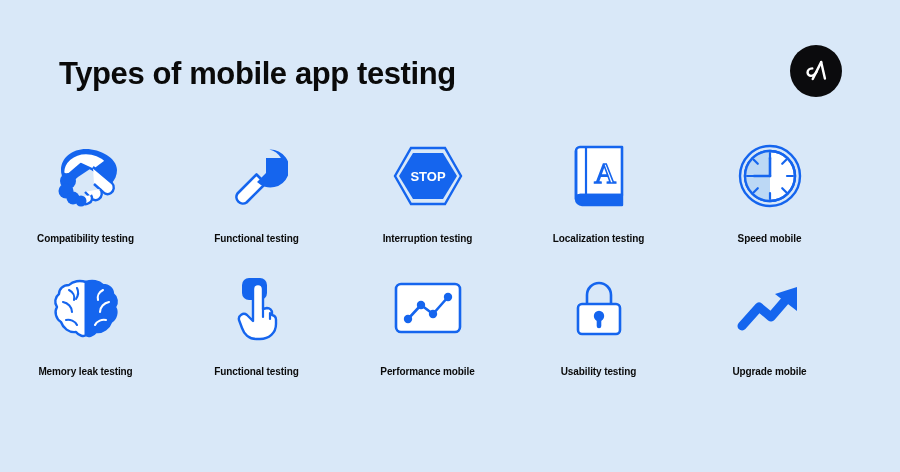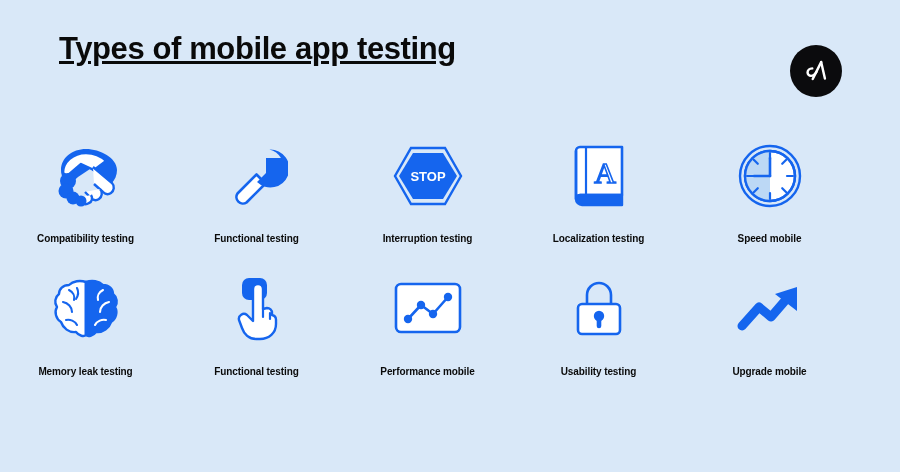--- a/index.html
+++ b/index.html
@@ -23,27 +23,26 @@
   #header {
     position: absolute;
     left: 0;
     top: 0;
     width: 900px;
     height: 120px;
   }
   #page-title {
     position: absolute;
     left: 59px;
-    top: 31px;
+    top: 56px;
     font-size: 31px;
     font-weight: bold;
     letter-spacing: -0.4px;
     color: #0a0a0a;
     white-space: nowrap;
-    text-decoration: underline;
   }
   #brand-logo {
     position: absolute;
     left: 790px;
     top: 45px;
     width: 52px;
     height: 52px;
     border-radius: 50%;
     background: #0b0b0d;
     display: flex;

